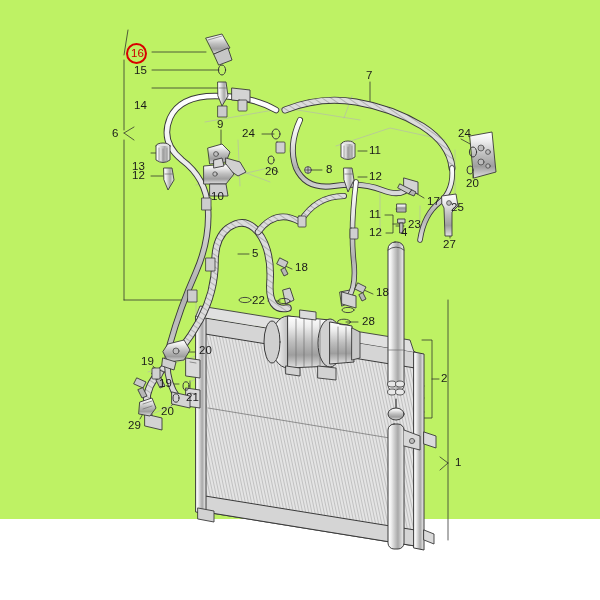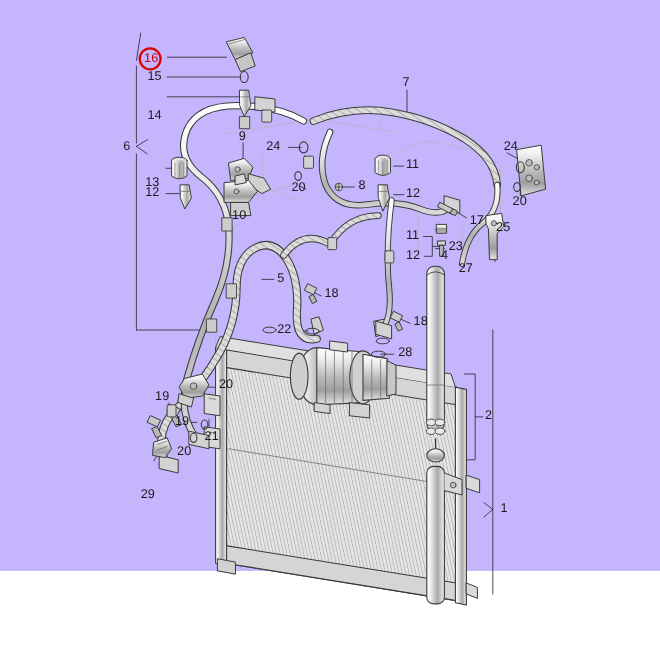--- a/index.html
+++ b/index.html
@@ -1,18 +1,18 @@
 <!DOCTYPE html>
 <html><head>
 <meta charset="utf-8">
 <style>
   html,body{margin:0;padding:0;background:#ffffff;}
   body{width:600px;height:600px;overflow:hidden;
        font-family:"Liberation Sans","DejaVu Sans",sans-serif;}
-  #stage{position:relative;width:600px;height:519px;background:#c4b5fd;}
+  #stage{position:relative;width:600px;height:519px;background:#bef264;}
   #svgroot{position:absolute;left:0;top:0;width:600px;height:600px;}
   .lbl{position:absolute;font-size:11.5px;color:#1a1a1a;font-weight:400;
        line-height:1;white-space:nowrap;letter-spacing:0px;}
   .lbl.hi{color:#cc0000;}
   .circ{position:absolute;width:21px;height:21px;border:2px solid #d90000;
         border-radius:50%;box-sizing:border-box;}
 </style>
 </head>
 <body>
 
@@ -392,28 +392,28 @@
 <div class="lbl" style="left:369px;top:145px;">11</div>
 <div class="lbl" style="left:369px;top:171px;">12</div>
 <div class="lbl" style="left:427px;top:196px;">17</div>
 <div class="lbl" style="left:458px;top:128px;">24</div>
 <div class="lbl" style="left:466px;top:178px;">20</div>
 <div class="lbl" style="left:369px;top:209px;">11</div>
 <div class="lbl" style="left:369px;top:227px;">12</div>
 <div class="lbl" style="left:401px;top:227px;">4</div>
 <div class="lbl" style="left:408px;top:202px;padding-left:43px;">25</div>
 <div class="lbl" style="left:408px;top:219px;">23</div>
-<div class="lbl" style="left:417px;top:239px;text-align:center;">27</div>
+<div class="lbl" style="left:443px;top:239px;text-align:center;">27</div>
 <div class="lbl" style="left:252px;top:248px;">5</div>
 <div class="lbl" style="left:295px;top:262px;">18</div>
 <div class="lbl" style="left:252px;top:295px;">22</div>
 <div class="lbl" style="left:376px;top:287px;">18</div>
 <div class="lbl" style="left:362px;top:316px;">28</div>
 <div class="lbl" style="left:441px;top:373px;">2</div>
 <div class="lbl" style="left:455px;top:457px;">1</div>
 <div class="lbl" style="left:199px;top:345px;">20</div>
 <div class="lbl" style="left:141px;top:356px;">19</div>
 <div class="lbl" style="left:159px;top:378px;">19</div>
 <div class="lbl" style="left:186px;top:392px;">21</div>
 <div class="lbl" style="left:161px;top:406px;">20</div>
-<div class="lbl" style="left:128px;top:420px;margin-top:25px;">29</div>
+<div class="lbl" style="left:128px;top:420px;">29</div>
 
 </div>
 
 </body></html>

